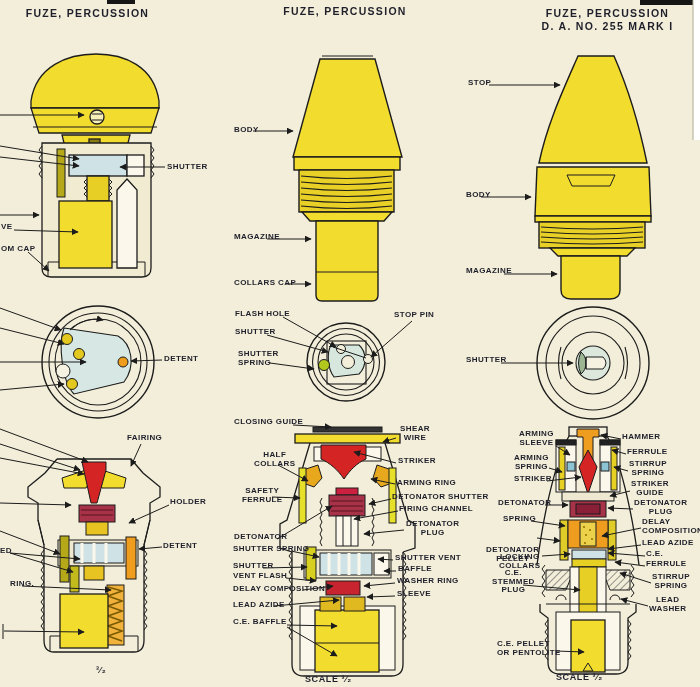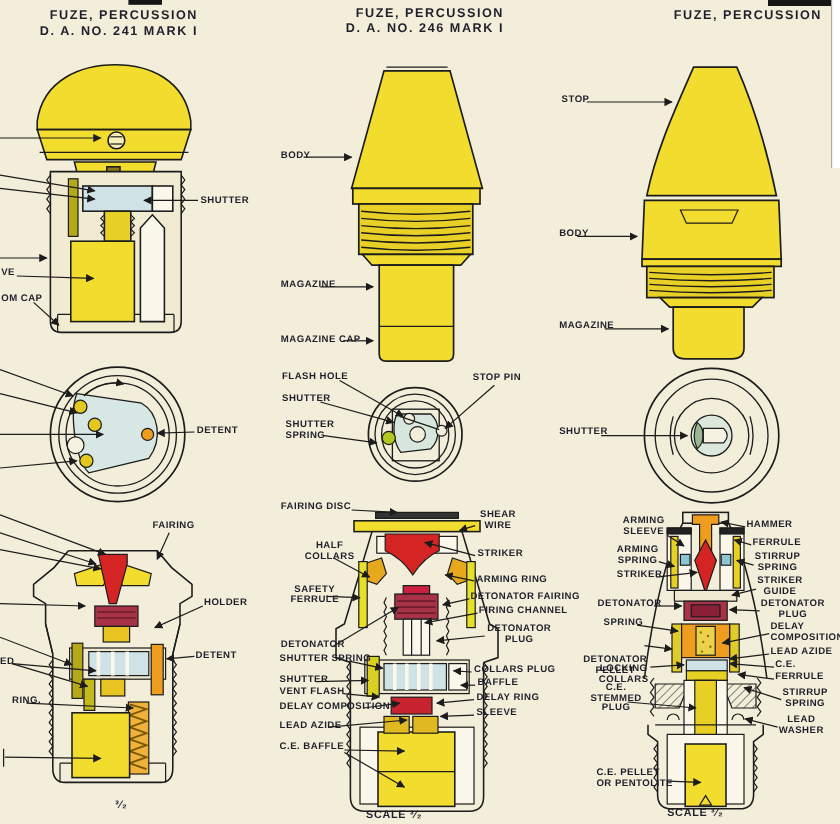--- a/index.html
+++ b/index.html
@@ -1,21 +1,21 @@
 <!DOCTYPE html>
 <html><head>
 <meta charset="utf-8">
 <style>
   html,body{margin:0;padding:0;background:#888;}
   .canvas{position:relative;width:700px;height:687px;background:#f2eed9;overflow:hidden;
           font-family:"Liberation Sans",sans-serif;}
   svg{position:absolute;left:0;top:0;}
   .lbl{position:absolute;font-size:8px;line-height:8.5px;letter-spacing:.4px;color:#1f1f2b;
        white-space:pre-line;font-weight:bold;}
-  .title{font-size:10.5px;line-height:13px;letter-spacing:1.3px;text-align:right;font-weight:bold;}
+  .title{font-size:10.5px;line-height:13px;letter-spacing:1.3px;text-align:center;font-weight:bold;}
   .ctr{text-align:center;}
   .scale{font-size:9px;letter-spacing:.6px;}
 </style>
 </head>
 <body>
 
 <div class="canvas">
 
 <svg width="700" height="687" viewBox="0 0 700 687">
 <defs>
@@ -332,69 +332,68 @@
   <path d="M641,528 L602,536" marker-end="url(#ah)"></path>
   <path d="M641,545 L608,549" marker-end="url(#ah)"></path>
   <path d="M645,556 L608,553" marker-end="url(#ah)"></path>
   <path d="M645,566 L615,562" marker-end="url(#ah)"></path>
   <path d="M651,583 L620,573" marker-end="url(#ah)"></path>
   <path d="M648,606 L621,599" marker-end="url(#ah)"></path>
 </g>
 </svg>
 
 <div class="lbl title" style="left:10px;top:7px;width:155px">FUZE, PERCUSSION</div>
-<div class="lbl title" style="left:10px;top:20px;width:155px">D. A. NO. 241  MARK I</div>
 <div class="lbl" style="left:167px;top:163px">SHUTTER</div>
 <div class="lbl" style="left:164px;top:355px">DETENT</div>
 <div class="lbl" style="left:127px;top:434px">FAIRING</div>
 <div class="lbl" style="left:170px;top:498px">HOLDER</div>
 <div class="lbl" style="left:163px;top:542px">DETENT</div>
 <div class="lbl" style="left:1px;top:223px">VE</div>
 <div class="lbl" style="left:1px;top:245px">OM CAP</div>
 <div class="lbl" style="left:0px;top:547px">ED</div>
 <div class="lbl" style="left:10px;top:580px">RING.</div>
 <div class="lbl scale" style="left:96px;top:666px">³⁄₂</div>
 
 <div class="lbl title" style="left:270px;top:5px;width:150px">FUZE, PERCUSSION</div>
-<div class="lbl title" style="left:270px;top:18px;width:150px">D. A. NO. 246  MARK I</div>
 <div class="lbl" style="left:234px;top:126px">BODY</div>
 <div class="lbl" style="left:234px;top:233px">MAGAZINE</div>
-<div class="lbl" style="left:234px;top:279px">MAGAZINE CAP</div>
+<div class="lbl" style="left:234px;top:279px">COLLARS CAP</div>
 <div class="lbl" style="left:235px;top:310px">FLASH HOLE</div>
 <div class="lbl" style="left:235px;top:328px">SHUTTER</div>
 <div class="lbl" style="left:238px;top:350px">SHUTTER
 SPRING</div>
 <div class="lbl" style="left:394px;top:311px">STOP PIN</div>
-<div class="lbl" style="left:234px;top:418px">FAIRING DISC</div>
+<div class="lbl" style="left:234px;top:418px">CLOSING GUIDE</div>
 <div class="lbl ctr" style="left:400px;top:425px">SHEAR
 WIRE</div>
 <div class="lbl ctr" style="left:254px;top:451px">HALF
 COLLARS</div>
 <div class="lbl" style="left:398px;top:457px">STRIKER</div>
 <div class="lbl" style="left:397px;top:479px">ARMING RING</div>
 <div class="lbl ctr" style="left:242px;top:487px">SAFETY
 FERRULE</div>
-<div class="lbl" style="left:392px;top:493px">DETONATOR FAIRING</div>
+<div class="lbl" style="left:392px;top:493px">DETONATOR SHUTTER</div>
 <div class="lbl" style="left:399px;top:505px">FIRING CHANNEL</div>
 <div class="lbl ctr" style="left:406px;top:520px">DETONATOR
 PLUG</div>
 <div class="lbl" style="left:234px;top:533px">DETONATOR</div>
 <div class="lbl" style="left:233px;top:545px">SHUTTER SPRING</div>
 <div class="lbl" style="left:233px;top:562px">SHUTTER</div>
 <div class="lbl" style="left:233px;top:572px">VENT FLASH</div>
 <div class="lbl" style="left:233px;top:585px">DELAY COMPOSITION</div>
 <div class="lbl" style="left:233px;top:601px">LEAD AZIDE</div>
 <div class="lbl" style="left:233px;top:618px">C.E. BAFFLE</div>
-<div class="lbl" style="left:395px;top:554px">COLLARS PLUG</div>
+<div class="lbl" style="left:395px;top:554px">SHUTTER VENT</div>
 <div class="lbl" style="left:398px;top:565px">BAFFLE</div>
-<div class="lbl" style="left:397px;top:577px">DELAY RING</div>
+<div class="lbl" style="left:397px;top:577px">WASHER RING</div>
 <div class="lbl" style="left:397px;top:590px">SLEEVE</div>
 <div class="lbl scale" style="left:305px;top:675px">SCALE ³⁄₂</div>
 
 <div class="lbl title" style="left:530px;top:7px;width:155px">FUZE, PERCUSSION</div>
+<div class="lbl title" style="left:530px;top:20px;width:155px">D. A. NO. 255  MARK I</div>
 <div class="lbl" style="left:468px;top:79px">STOP</div>
 <div class="lbl" style="left:466px;top:191px">BODY</div>
 <div class="lbl" style="left:466px;top:267px">MAGAZINE</div>
 <div class="lbl" style="left:466px;top:356px">SHUTTER</div>
 <div class="lbl ctr" style="left:519px;top:430px">ARMING
 SLEEVE</div>
 <div class="lbl ctr" style="left:514px;top:454px">ARMING
 SPRING</div>
 <div class="lbl" style="left:514px;top:475px">STRIKER</div>
 <div class="lbl" style="left:498px;top:499px">DETONATOR</div>

